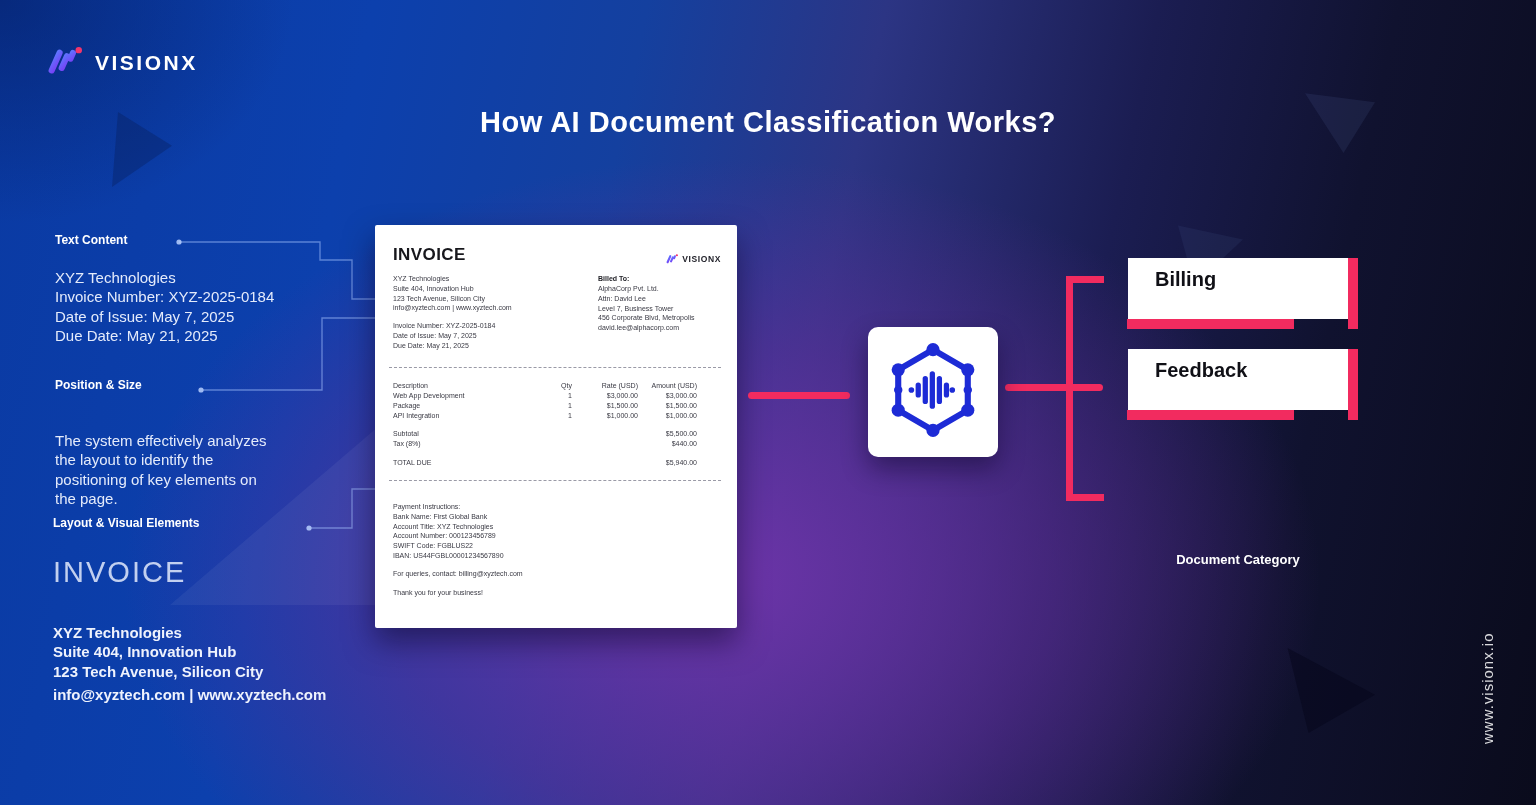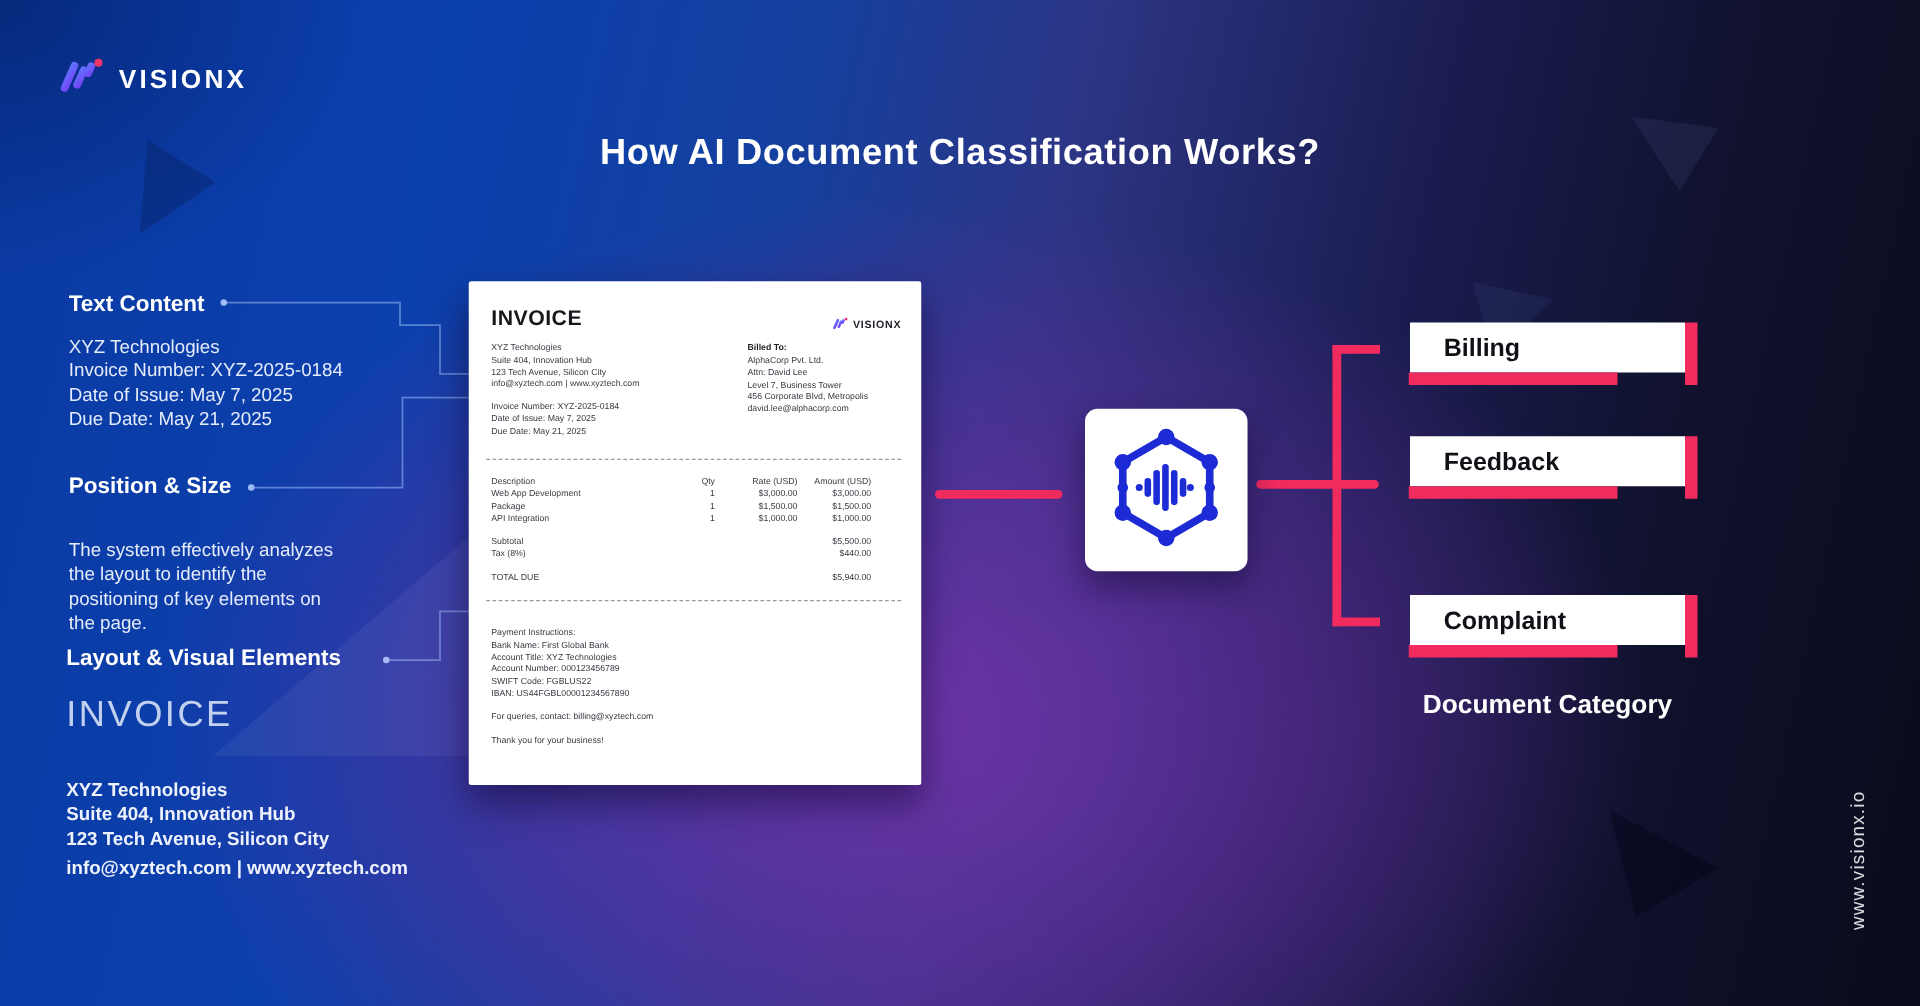--- a/index.html
+++ b/index.html
@@ -13,21 +13,21 @@
   }
   .tri{ position:absolute; pointer-events:none; }
 
   
   .brand{ position:absolute; left:47px; top:44px; display:flex; align-items:center; gap:10px; }
   .brand-text{ color:#fff; font-size:21px; font-weight:800; letter-spacing:2.5px; }
   .title{ position:absolute; left:0; right:0; top:106px; text-align:center;
           color:#fff; font-size:29px; font-weight:700; letter-spacing:.5px; }
 
   
-  .lp-head{ position:absolute; color:#fff; font-size:18px; font-weight:700; }
+  .lp-head{ position:absolute; color:#fff; font-size:12px; font-weight:700; }
   .lp-text{ position:absolute; color:#e4ebfb; font-size:15px; line-height:19.3px; font-weight:400; }
   .lp-invoice{ position:absolute; color:rgba(234,240,255,.82); font-size:29px; font-weight:500; letter-spacing:2px; }
   .lp-contact{ position:absolute; color:#eef2fd; font-size:15px; line-height:19.3px; font-weight:600; }
   .lp-contact .gap{ margin-top:4px; }
 
   
   svg.overlay{ position:absolute; left:0; top:0; pointer-events:none; }
 
   
   .invoice{ position:absolute; left:375px; top:225px; width:362px; height:403px; background:#fff;
@@ -45,26 +45,26 @@
 
   
   .pink{ position:absolute; background:#F22B5F; }
   .rnd{ border-radius:4px; }
 
   
   .chip{ position:absolute; left:868px; top:327px; width:130px; height:130px; background:#fff;
          border-radius:10px; box-shadow:0 12px 26px rgba(8,4,36,.45); display:flex; align-items:center; justify-content:center; }
 
   
-  .cat{ position:absolute; left:1128px; width:220px; height:40px; background:#fff; }
+  .cat{ position:absolute; left:1128px; width:220px; height:61px; background:#fff; }
   .cat::before{ content:""; position:absolute; right:-10px; top:0; bottom:-10px; width:10px; background:#F22B5F; }
   .cat::after{ content:""; position:absolute; left:-1px; bottom:-10px; width:167px; height:10px; background:#F22B5F; }
   .cat span{ display:block; padding-left:27px; line-height:43px; font-size:20px; font-weight:600; color:#101016; }
   .cat-caption{ position:absolute; left:1118px; top:552px; width:240px; text-align:center;
-                color:#fff; font-size:21px; font-weight:600; }
+                color:#fff; font-size:13px; font-weight:600; }
 
   
   .site-vertical{ position:absolute; left:1474px; top:596px; height:185px; width:26px;
                   display:flex; align-items:center; justify-content:center;
                   writing-mode:vertical-rl; transform:rotate(180deg);
                   color:rgba(255,255,255,.85); font-size:15px; letter-spacing:1px; }
 </style>
 </head>
 <body>
 
@@ -248,20 +248,17 @@
       </svg>
     </span>
   </div>
 
   <div class="cat" style="top:258px;">
     <span>Billing</span>
   </div>
   <div class="cat" style="top:349px;">
     <span>Feedback</span>
   </div>
-  <div class="cat" style="top:476px;">
-    <span>Complaint</span>
-  </div>
   <div class="cat-caption">Document Category</div>
 
   <div class="site-vertical">www.visionx.io</div>
 
 </div>
 
 </body></html>

